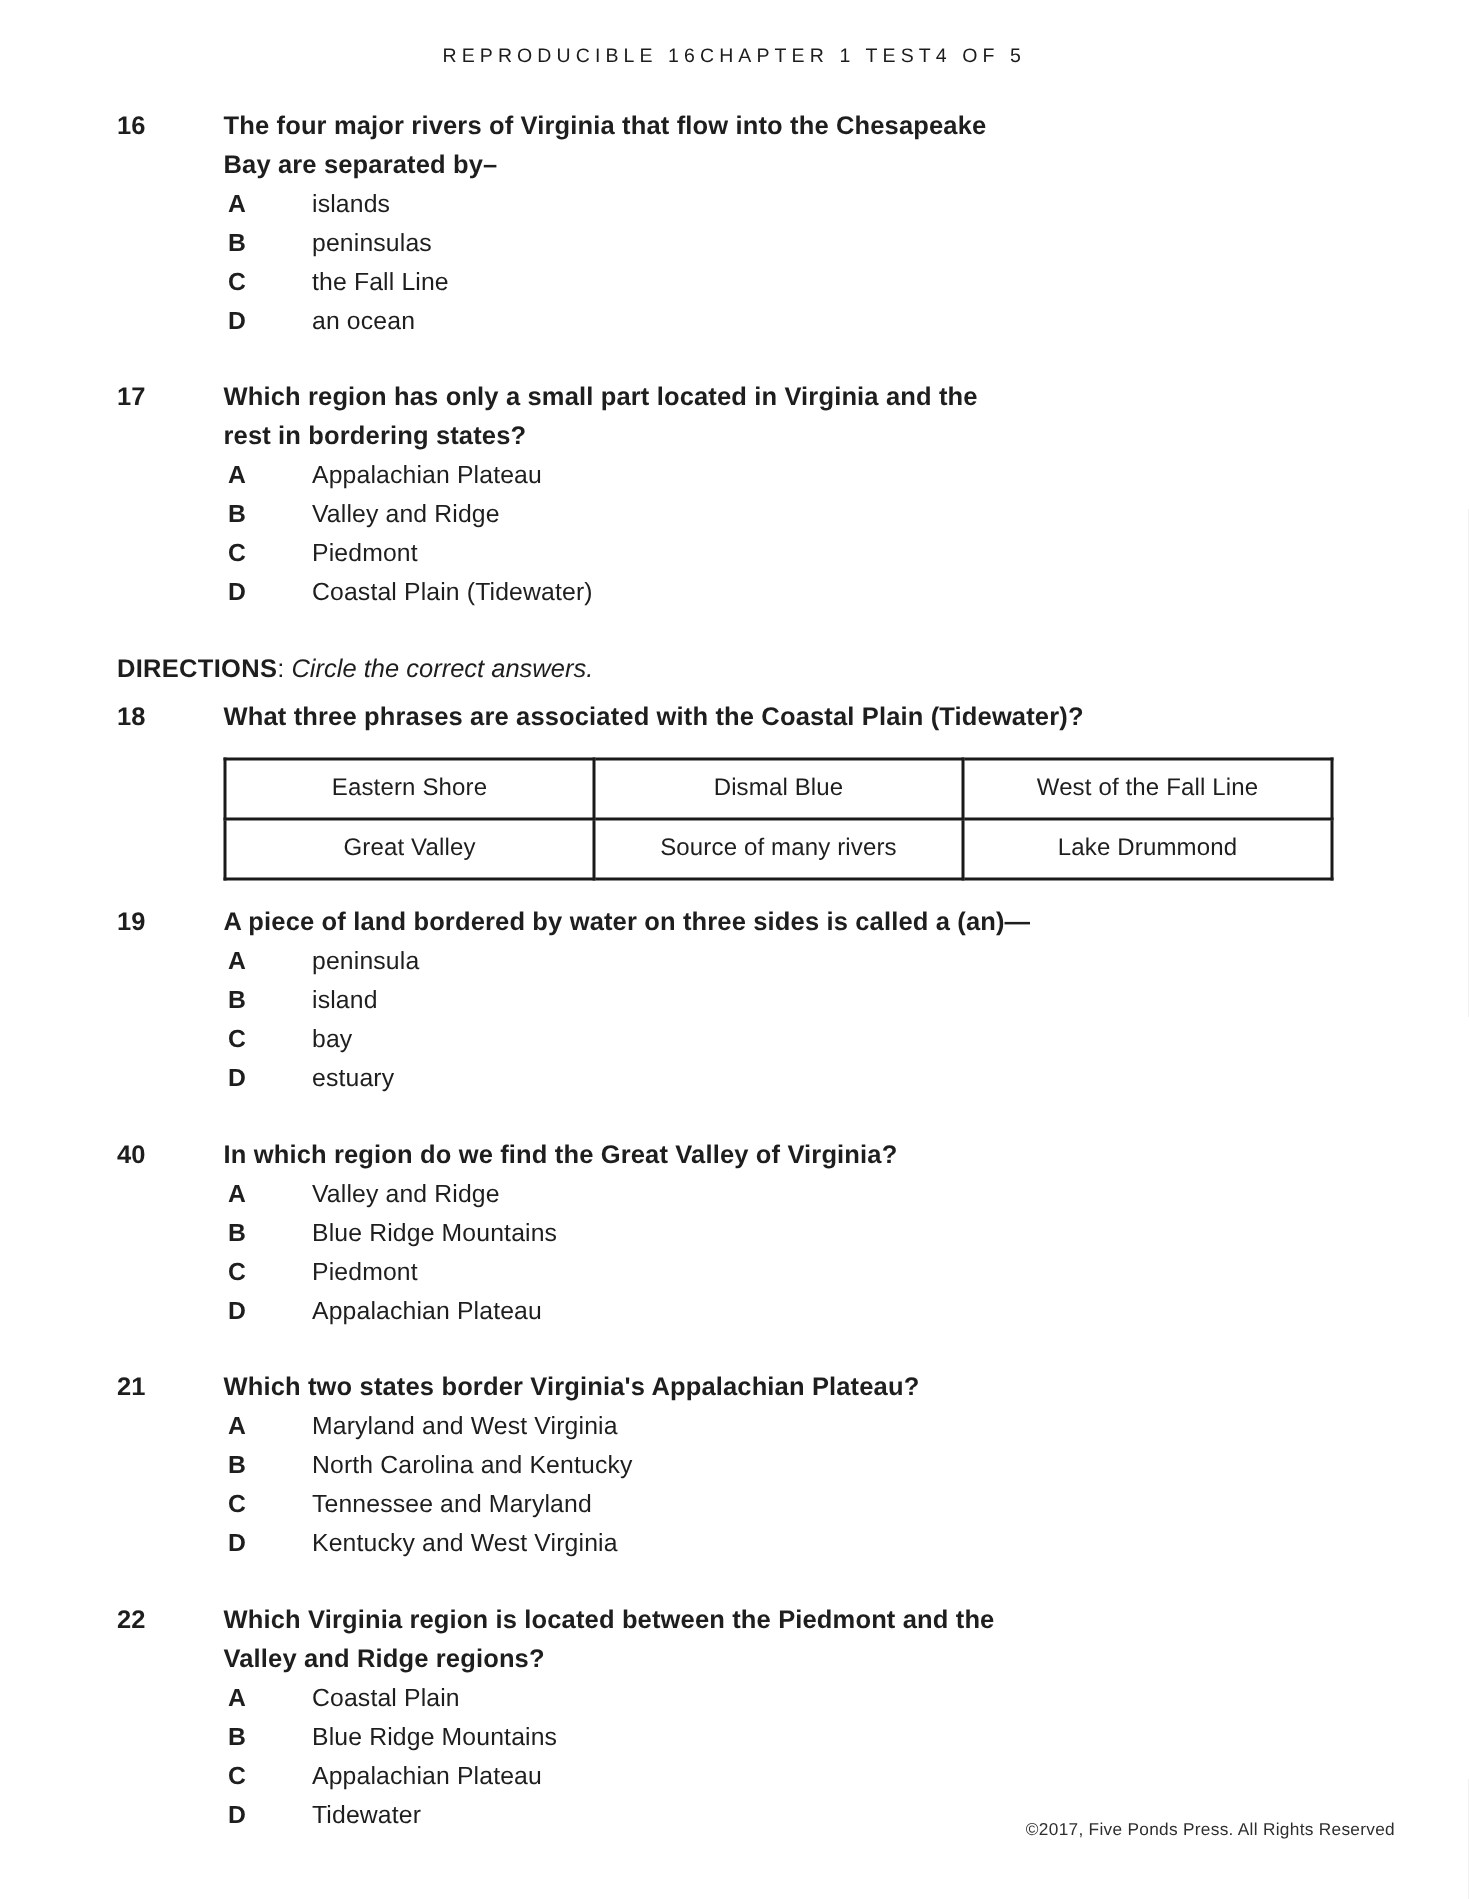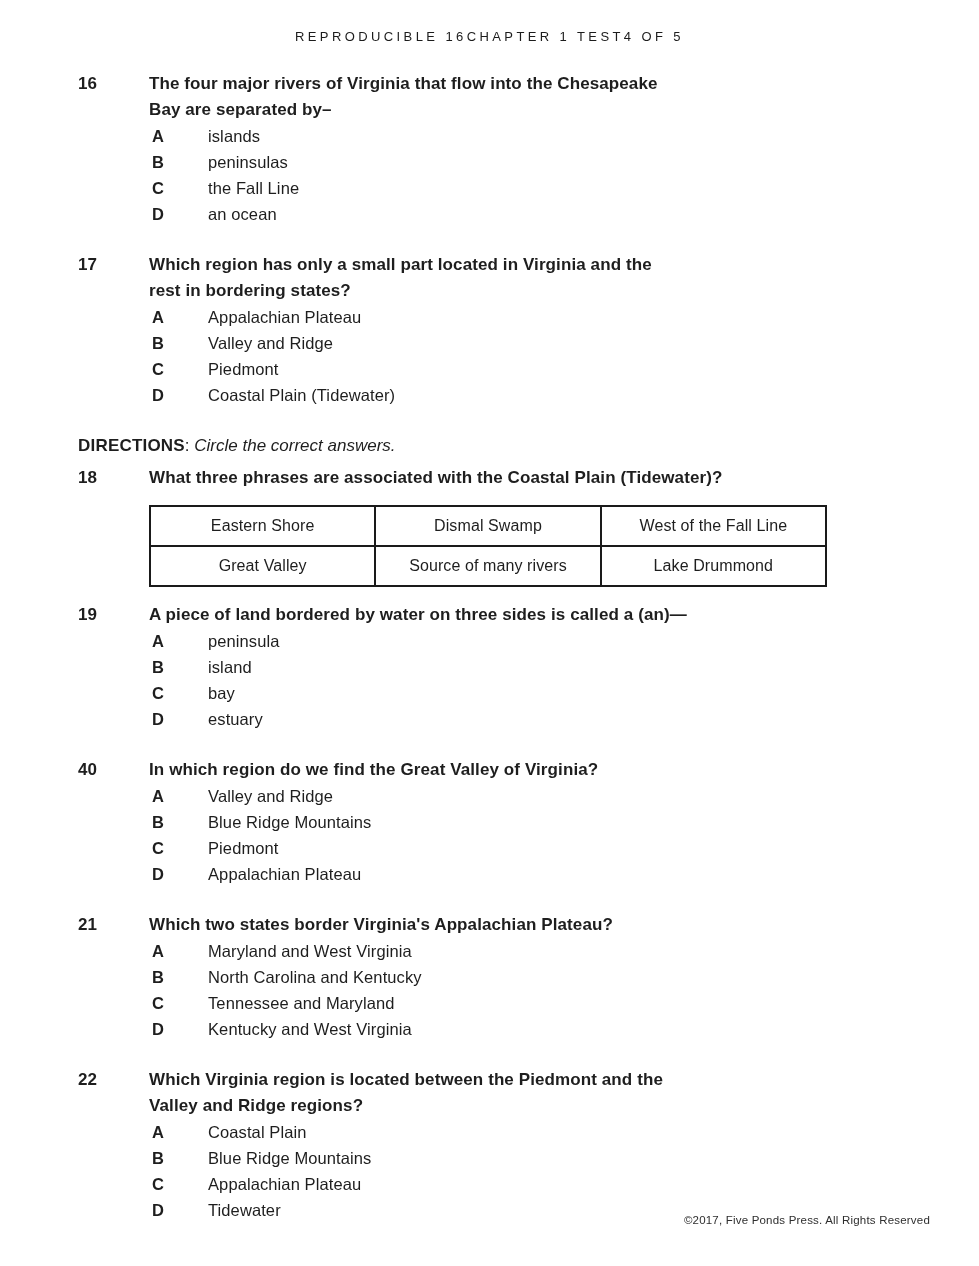--- a/index.html
+++ b/index.html
@@ -68,21 +68,21 @@
     margin-bottom: 6px;
   }
   .directions .dir-label { font-weight: bold; letter-spacing: 0.2px; }
   .directions .dir-text { font-style: italic; }
 
   
   .q18 { margin-bottom: 15px; }
   .answers-table {
     border-collapse: collapse;
     margin-top: 14px;
-    width: 678px;
+    width: 740px;
     table-layout: fixed;
     padding-left: 36px;
   }
   .answers-table td {
     border: 2px solid #1a1a1a;
     height: 40px;
     text-align: center;
     vertical-align: middle;
     font-size: 16px;
     letter-spacing: 0.1px;
@@ -165,21 +165,21 @@
     </div>
 
     <div class="q q18">
       <div class="qnum">18</div>
       <div class="qbody">
         <div class="qtitle">What three phrases are associated with the Coastal Plain (Tidewater)?</div>
         <table class="answers-table">
           <tbody>
             <tr>
               <td>Eastern Shore</td>
-              <td>Dismal Swamp</td>
+              <td>Dismal Blue</td>
               <td>West of the Fall Line</td>
             </tr>
             <tr>
               <td>Great Valley</td>
               <td>Source of many rivers</td>
               <td>Lake Drummond</td>
             </tr>
           </tbody>
         </table>
       </div>

